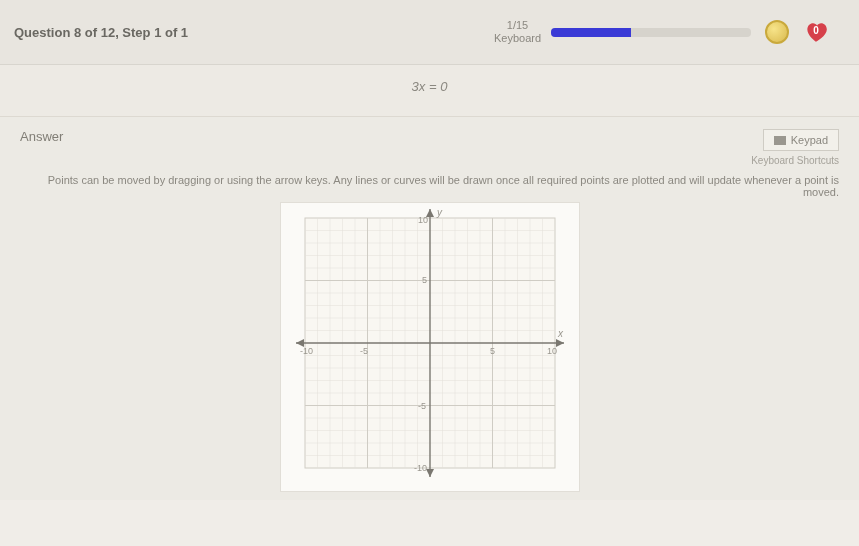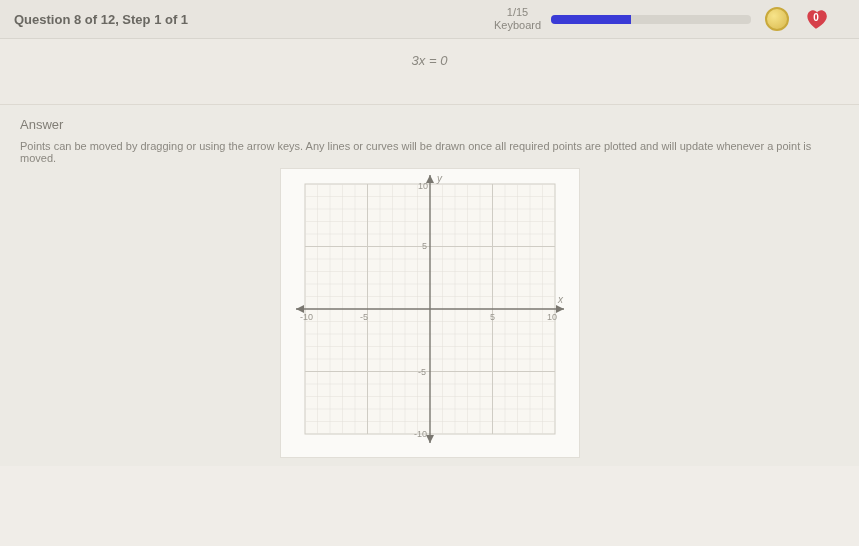--- a/index.html
+++ b/index.html
@@ -6,21 +6,21 @@
     body {
       font-family: Arial, sans-serif;
       background: #f0ede8;
       width: 859px;
       height: 546px;
       overflow: hidden;
     }
     .header {
       display: flex;
       align-items: center;
-      padding: 6px 14px;
+      padding: 19px 14px;
       background: #e8e5df;
       border-bottom: 1px solid #d8d5ce;
     }
     .question-title {
       flex: 0 0 auto;
       color: #6a6862;
       font-size: 13px;
       font-weight: bold;
       width: 480px;
     }
@@ -75,21 +75,21 @@
     .question-text {
       color: #8b8880;
       font-size: 12px;
       margin-bottom: 12px;
     }
     .equation {
       text-align: center;
       color: #8b8880;
       font-size: 13px;
       font-style: italic;
-      margin-bottom: 26px;
+      margin-bottom: 12px;
     }
     .answer-section {
       background: #eceae4;
       padding: 12px 20px 8px 20px;
       border-top: 1px solid #ddd9d1;
     }
     .answer-header {
       display: flex;
       justify-content: space-between;
       align-items: flex-start;
@@ -119,20 +119,21 @@
     }
     .kb-shortcuts {
       color: #a5a29a;
       font-size: 10px;
       margin-top: 4px;
     }
     .instruction {
       color: #8b8880;
       font-size: 11px;
       margin: 8px 0 4px 0;
+      text-align: right;
     }
     .graph-area {
       display: flex;
       justify-content: center;
     }
     .graph-container {
       width: 300px;
       background: #fbfaf7;
       border: 1px solid #e1ded7;
       padding: 0;
@@ -188,20 +189,27 @@
   </div>
 </div>
 
 <div class="question-body">
   <div class="equation">3x = 0</div>
 </div>
 
 <div class="answer-section">
   <div class="answer-header">
     <div class="answer-label">Answer</div>
+    <div class="right-controls">
+      <button class="keypad-btn">
+        <span class="keypad-icon"></span>
+        <span>Keypad</span>
+      </button>
+      <div class="kb-shortcuts">Keyboard Shortcuts</div>
+    </div>
   </div>
   <div class="instruction">Points can be moved by dragging or using the arrow keys. Any lines or curves will be drawn once all required points are plotted and will update whenever a point is moved.</div>
 
   <div class="graph-area">
     <div class="graph-container">
       <div class="grid-wrap">
         <svg class="grid-svg" viewBox="0 0 280 280">
 
           <rect x="15" y="15" width="250" height="250" fill="#f9f7f2" stroke="#cfccc4" stroke-width="1"></rect>
 

